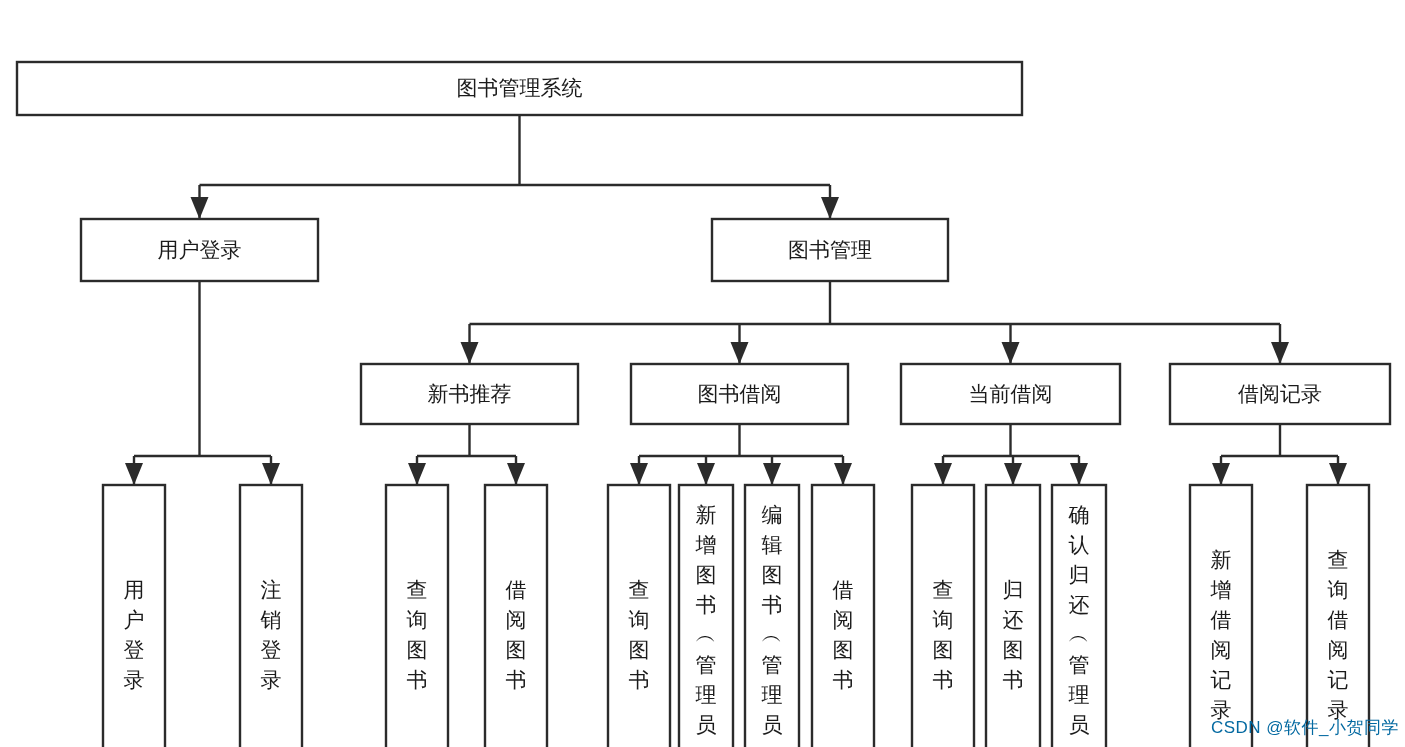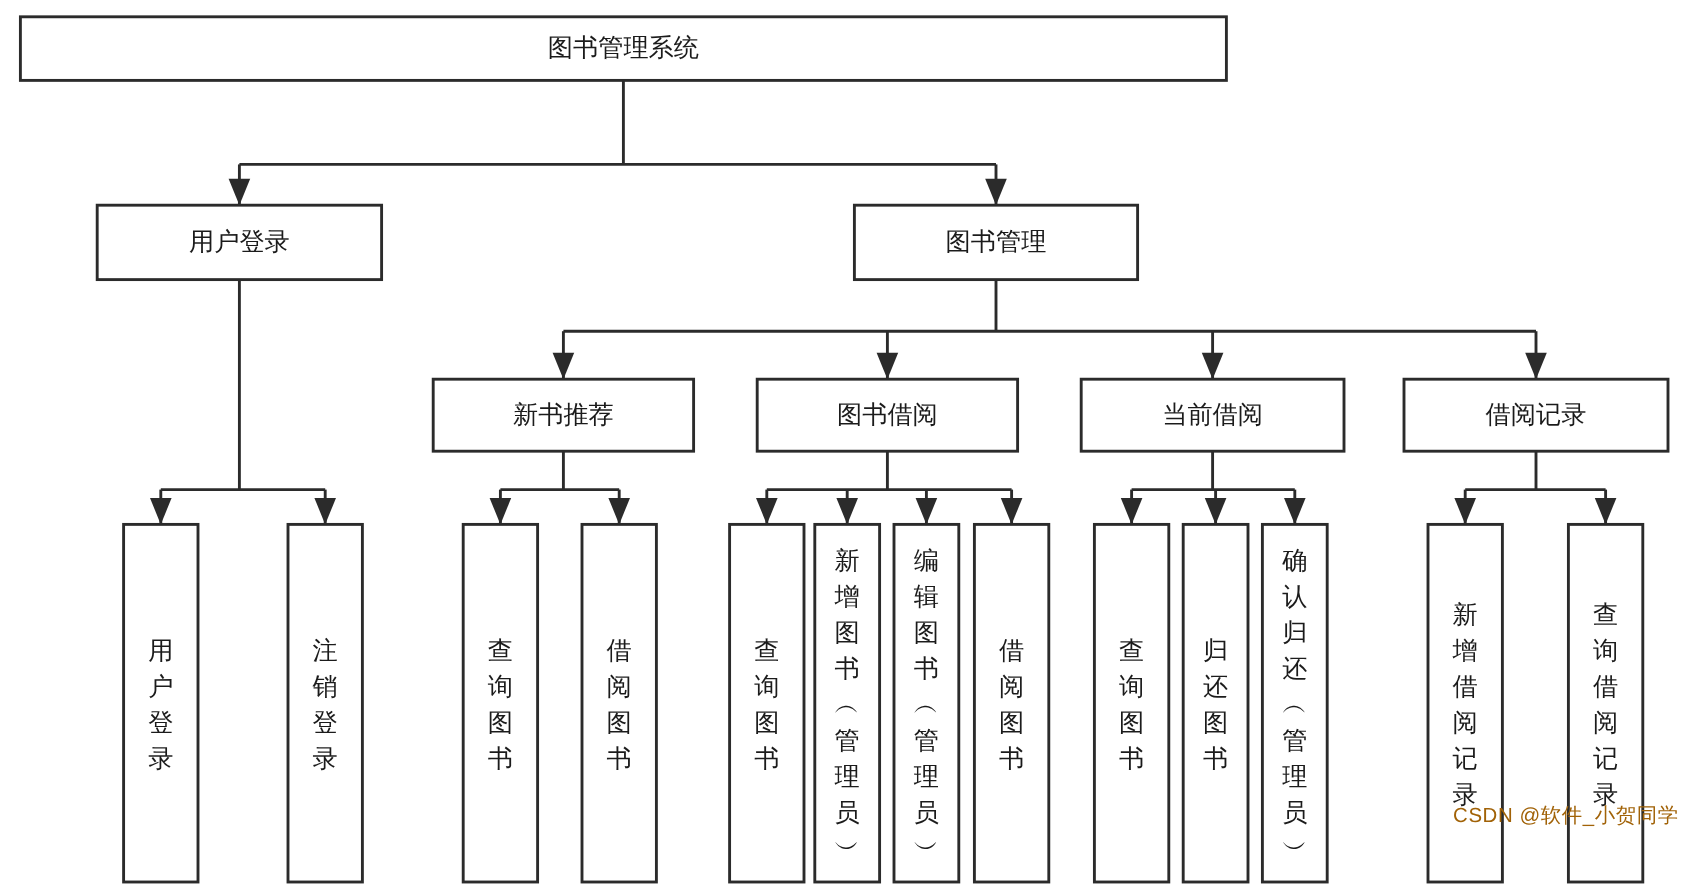--- a/index.html
+++ b/index.html
@@ -11,20 +11,21 @@
     width: 1405px;
     height: 747px;
     font-family: "Liberation Sans", "DejaVu Sans", sans-serif;
     overflow: hidden;
   }
   #diagram-root {
     position: relative;
     width: 1405px;
     height: 697px;
     background: #ffffff;
+    margin-top: 48px;
   }
   svg.diagram-canvas {
     position: absolute;
     top: 0;
     left: 0;
     width: 1405px;
     height: 747px;
   }
   .node-box {
     fill: #ffffff;
@@ -54,21 +55,21 @@
   .arrow-head {
     fill: #2b2b2b;
     stroke: none;
   }
   .watermark {
     position: absolute;
     right: 6px;
     bottom: 6px;
     font-family: "Liberation Sans", "DejaVu Sans", sans-serif;
     font-size: 17px;
-    color: #a16207;
+    color: #0369a1;
     letter-spacing: 0.5px;
     white-space: nowrap;
     pointer-events: none;
   }
 </style>
 </head>
 <body>
 
 <div id="diagram-root">
 

